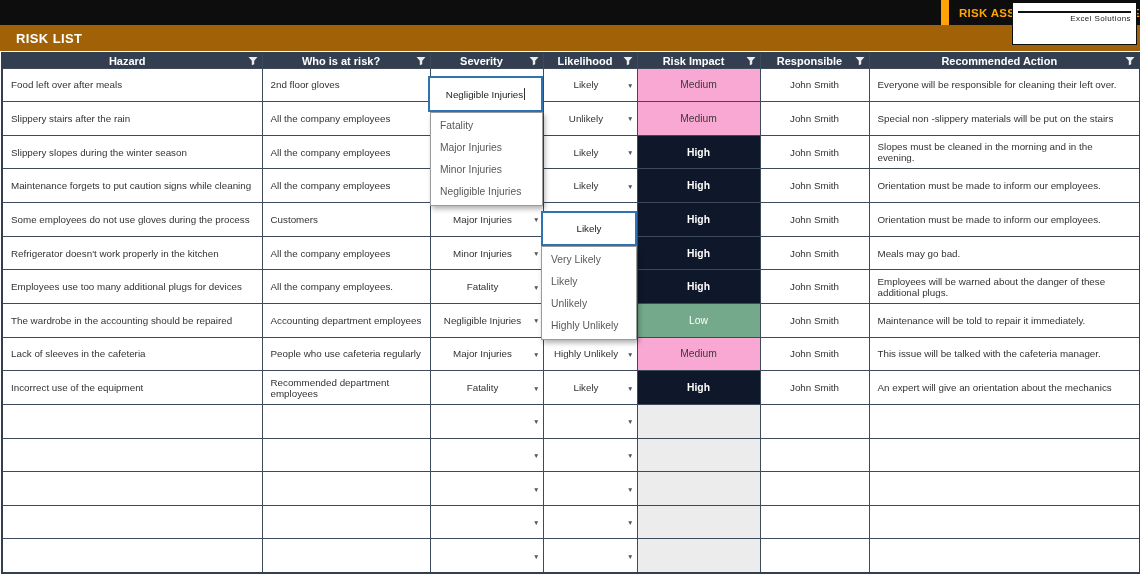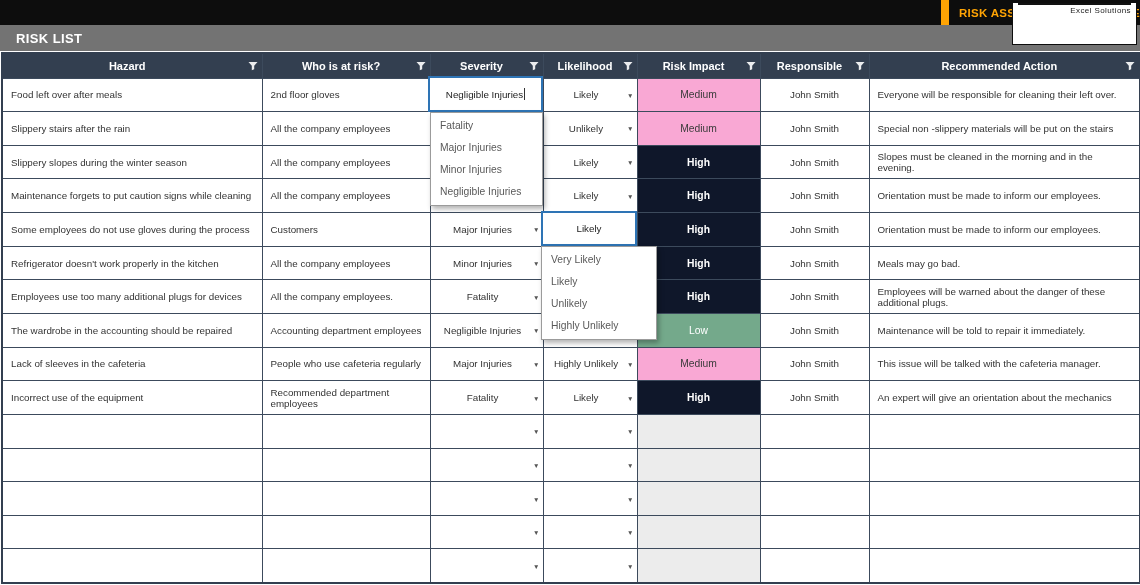--- a/index.html
+++ b/index.html
@@ -14,36 +14,36 @@
   
   .topbar {
     position:absolute; left:0; top:0; width:1140px; height:25px;
     background:#0d0d0d; display:flex; align-items:center;justify-content:flex-end;
   }
   .topbar-accent { width:8px; height:25px; background:#ffa404; flex:0 0 auto; }
   .topbar-title { color:#ffa404; font-weight:bold; font-size:11.5px; margin-left:10px; letter-spacing:.3px; }
 
   .titlebar {
     position:absolute; left:0; top:25px; width:1140px; height:26px;
-    background:#737373; display:flex; align-items:center;
+    background:#a16207; display:flex; align-items:center;
   }
   .titlebar-title { color:#ffffff; font-weight:bold; font-size:13px; margin-left:16px; letter-spacing:.4px; }
 
   .logo {
     position:absolute; top:2px; right:3px; width:125px; height:43px;
     background:#ffffff; z-index:20; padding:0 5px; border:1px solid #0d0d0d;
   }
   .logo-brand { font-size:24px; font-weight:bold; color:#111; text-align:center; line-height:26px; letter-spacing:1px; }
-  .logo-tagline { font-size:8px; color:#222; text-align:right; border-top:2px solid #111; padding-top:1px; letter-spacing:.4px; }
+  .logo-tagline { font-size:8px; color:#222; text-align:right; border-top:2px solid #111; padding-top:1px; letter-spacing:.4px;margin-top:8px; }
 
   
   .sheet { position:absolute; left:1px; top:52px; width:1138px; }
   table { border-collapse:collapse; table-layout:fixed; width:1138px; border:2px solid #333f50; }
   th, td { border:1px solid #3c4a5c; vertical-align:middle; }
-  thead tr { height:25px; }
+  thead tr { height:15px; }
   th {
     background:#333f50; color:#ffffff; font-size:11px; font-weight:bold;
     text-align:center; position:relative; padding:0 14px 0 4px;
   }
   .funnel { position:absolute; right:4px; top:50%; transform:translateY(-50%); line-height:0; }
   tbody tr { height:33.65px; }
   td { font-size:9.8px; color:#333333; line-height:11px; background:#ffffff; }
   td.c-text { text-align:left; padding:2px 8px; }
   td.c-dd   { text-align:center; position:relative; padding:2px 13px 2px 5px; }
   .dd-arrow { position:absolute; right:3px; top:50%; transform:translateY(-50%); font-size:6.5px; color:#555; }
@@ -60,21 +60,21 @@
     display:flex; align-items:center; justify-content:center; font-size:9.8px; color:#222;
   }
   .sev-editor { left:428px; top:76px;  width:115px; height:36px; }
   .lik-editor { left:541px; top:211px; width:96px;  height:35px; }
   .caret { display:inline-block; width:1px; height:12px; background:#333; margin-left:1px; }
   .dd-list {
     position:absolute; background:#ffffff; border:1px solid #9b9b9b; z-index:10;
     box-shadow:2px 3px 5px rgba(0,0,0,.3); padding:2px 0;
   }
   .sev-list { left:430px; top:112px; width:113px; }
-  .lik-list { left:541px; top:246px; width:116px; }
+  .lik-list { left:541px; top:246px; width:96px; }
   .dd-list .opt { height:22px; line-height:22px; padding-left:9px; font-size:10.3px; color:#595959; text-align:left; }
 </style>
 </head>
 <body>
 
 <div class="topbar">
   <div class="topbar-accent"></div>
   <div class="topbar-title">RISK ASSESSMENT TEMPLATE</div>
 </div>
 

